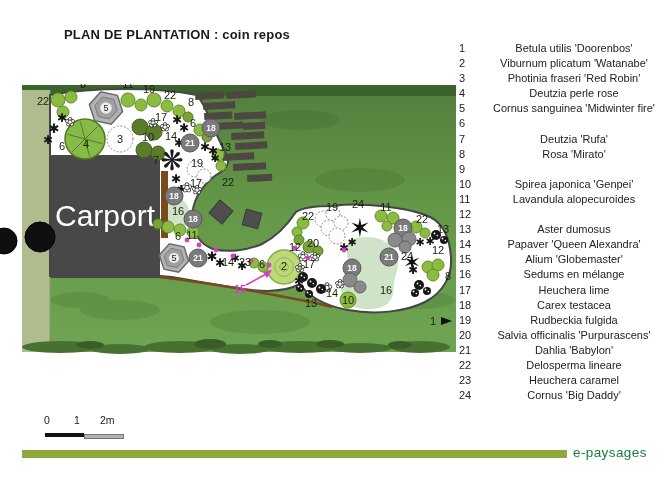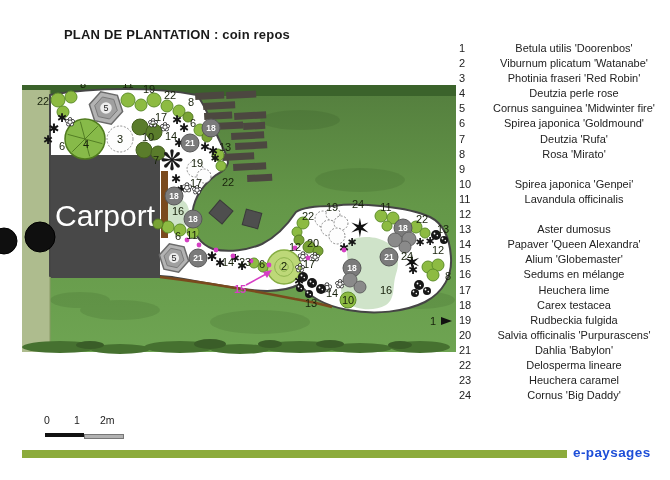--- a/index.html
+++ b/index.html
@@ -9,21 +9,21 @@
   .plan-wrap{position:absolute;left:0;top:84px;width:460px;height:270px;}
   .legend{position:absolute;left:459px;top:41px;width:208px;list-style:none;margin:0;padding:0;}
   .legend li{height:15.1px;display:flex;font-size:11px;color:#222;line-height:15.1px;}
   .legend .num{width:22px;flex:0 0 22px;}
   .legend .nm{flex:1;white-space:nowrap;text-align:center;}
   .scalebar{position:absolute;left:38px;top:414px;width:110px;height:28px;}
   .scalebar .lab{position:absolute;top:0;font-size:10.5px;color:#1a1a1a;}
   .sb-black{position:absolute;left:7px;top:19px;width:39px;height:4px;background:#111;}
   .sb-gray{position:absolute;left:46px;top:19.5px;width:38px;height:3px;background:#b2b2b2;border:0.5px solid #777;}
   .footer-bar{position:absolute;left:22px;top:450px;width:545px;height:8px;background:#8cab3c;}
-  .logo{position:absolute;left:573px;top:445px;font-size:13.5px;font-weight:bold;color:#1d4ed8;letter-spacing:.4px;}
+  .logo{position:absolute;left:573px;top:445px;font-size:13.5px;font-weight:normal;color:#15803d;letter-spacing:.4px;}
   svg text{font-family:"Liberation Sans",sans-serif;}
 </style>
 </head>
 <body>
 
 <div class="page">
   <div class="title">PLAN DE PLANTATION : coin repos</div>
 
   <div class="plan-wrap">
     <svg width="460" height="270" viewBox="0 84 460 270">
@@ -324,40 +324,39 @@
       <li>
         <span class="num">4</span>
         <span class="nm">Deutzia perle rose</span>
       </li>
       <li>
         <span class="num">5</span>
         <span class="nm">Cornus sanguinea 'Midwinter fire'</span>
       </li>
       <li>
         <span class="num">6</span>
-        <span class="nm">Spirea japonica 'Goldmound'</span>
       </li>
       <li>
         <span class="num">7</span>
         <span class="nm">Deutzia 'Rufa'</span>
       </li>
       <li>
         <span class="num">8</span>
         <span class="nm">Rosa 'Mirato'</span>
       </li>
       <li>
         <span class="num">9</span>
       </li>
       <li>
         <span class="num">10</span>
         <span class="nm">Spirea japonica 'Genpei'</span>
       </li>
       <li>
         <span class="num">11</span>
-        <span class="nm">Lavandula officinalis</span>
+        <span class="nm">Lavandula alopecuroides</span>
       </li>
       <li>
         <span class="num">12</span>
       </li>
       <li>
         <span class="num">13</span>
         <span class="nm">Aster dumosus</span>
       </li>
       <li>
         <span class="num">14</span>

